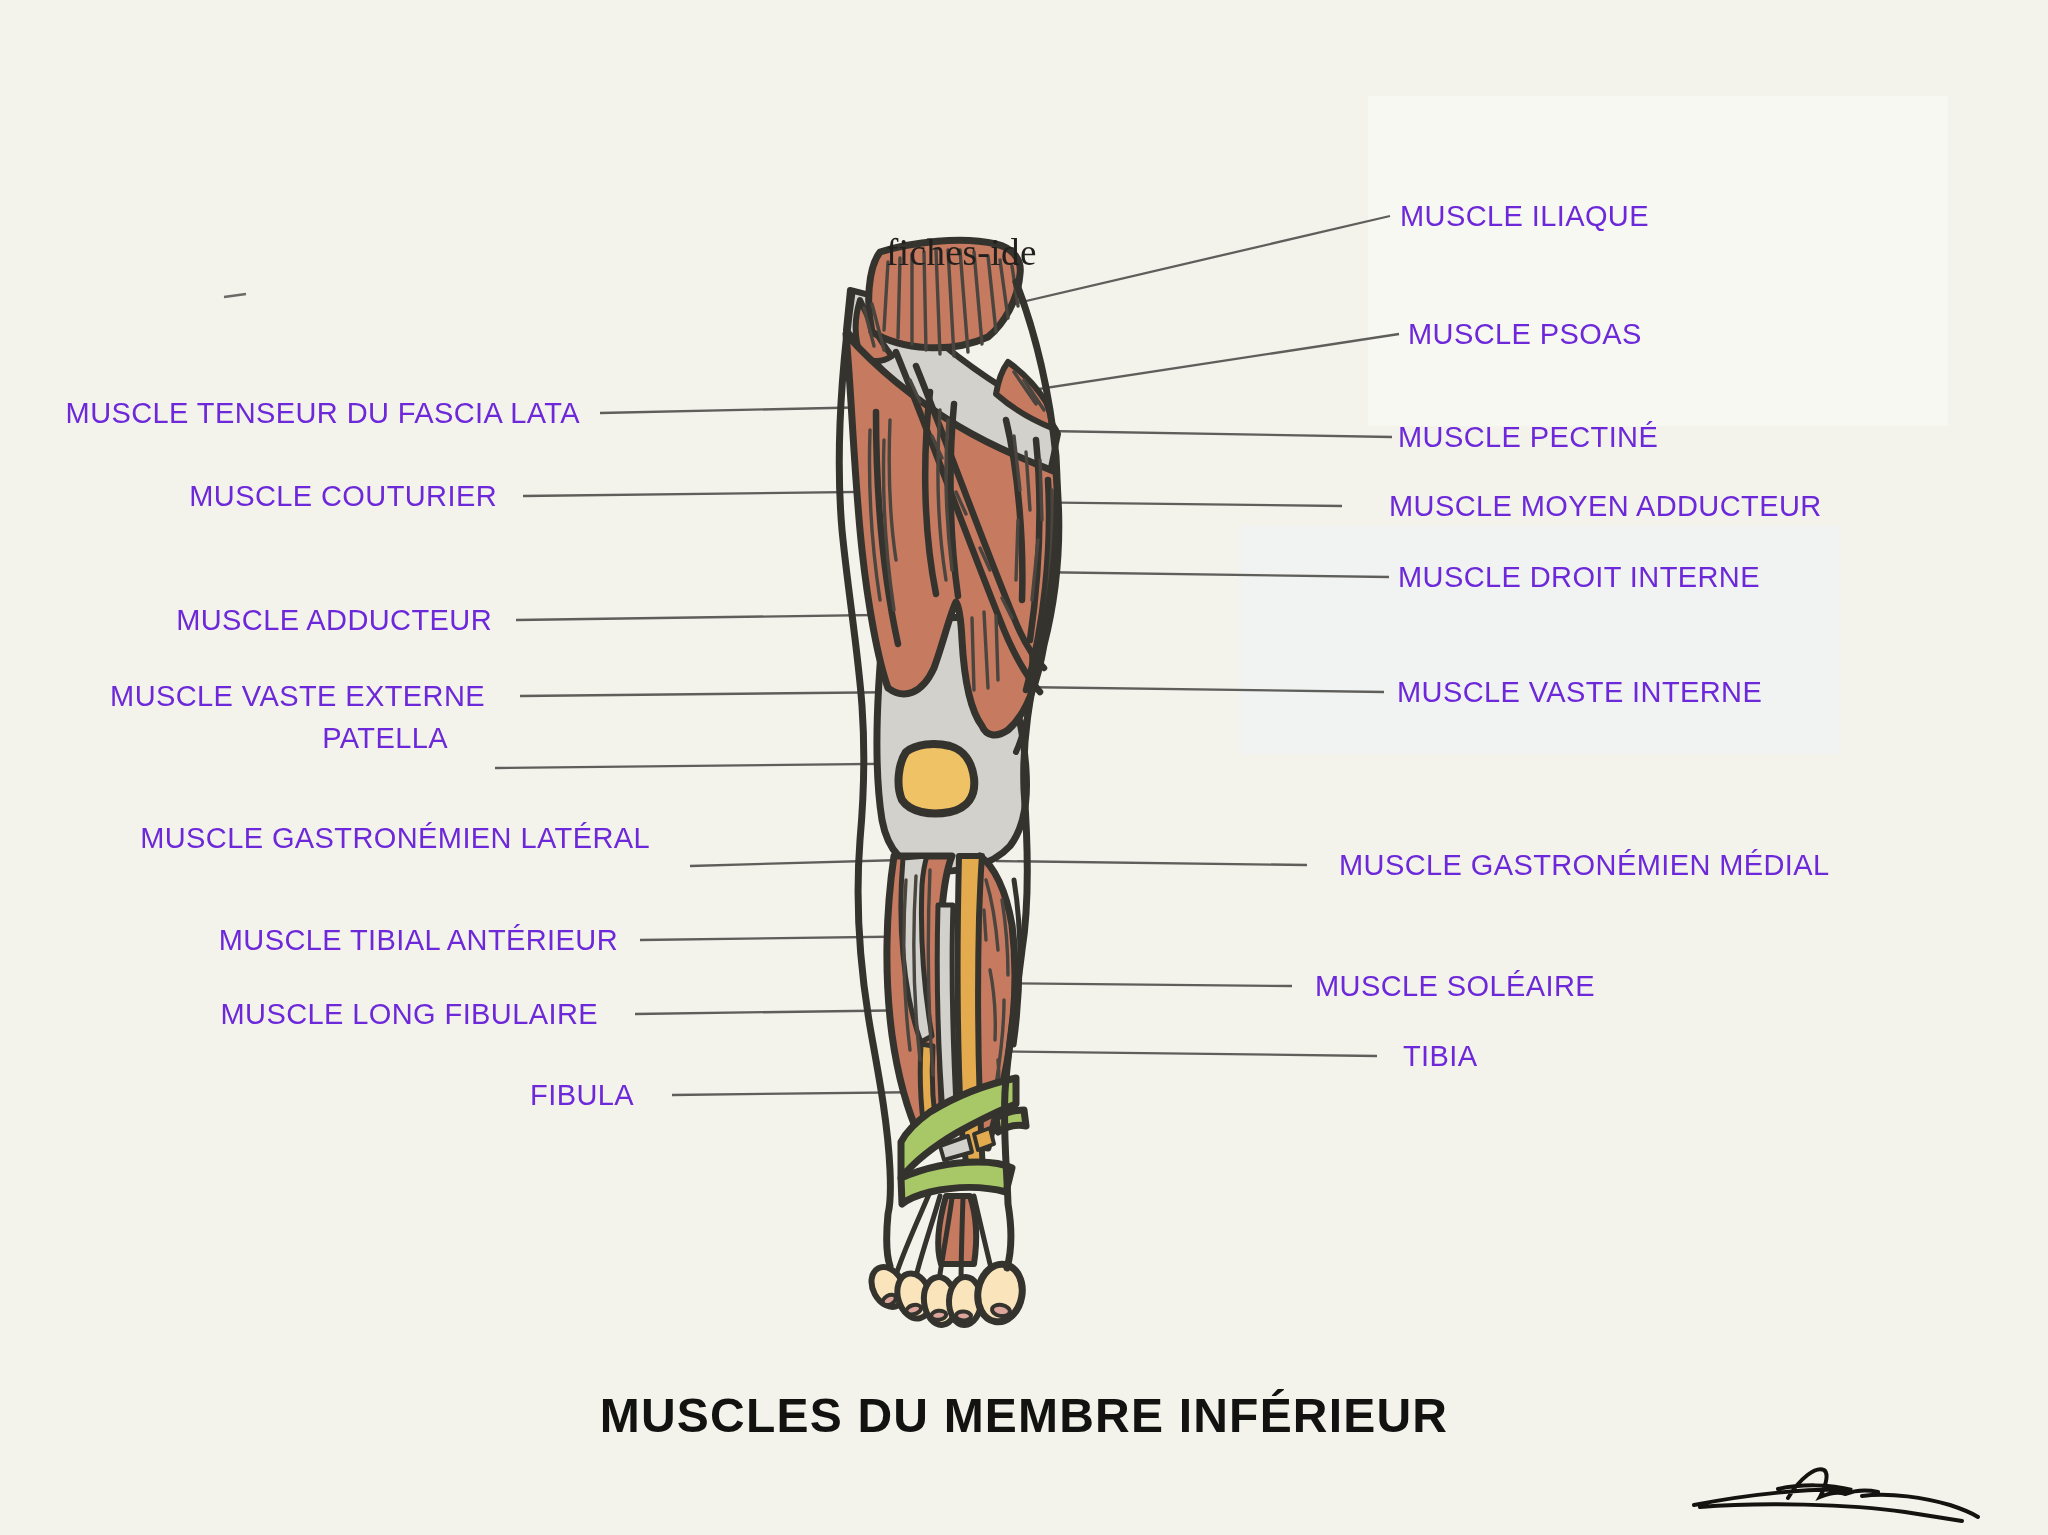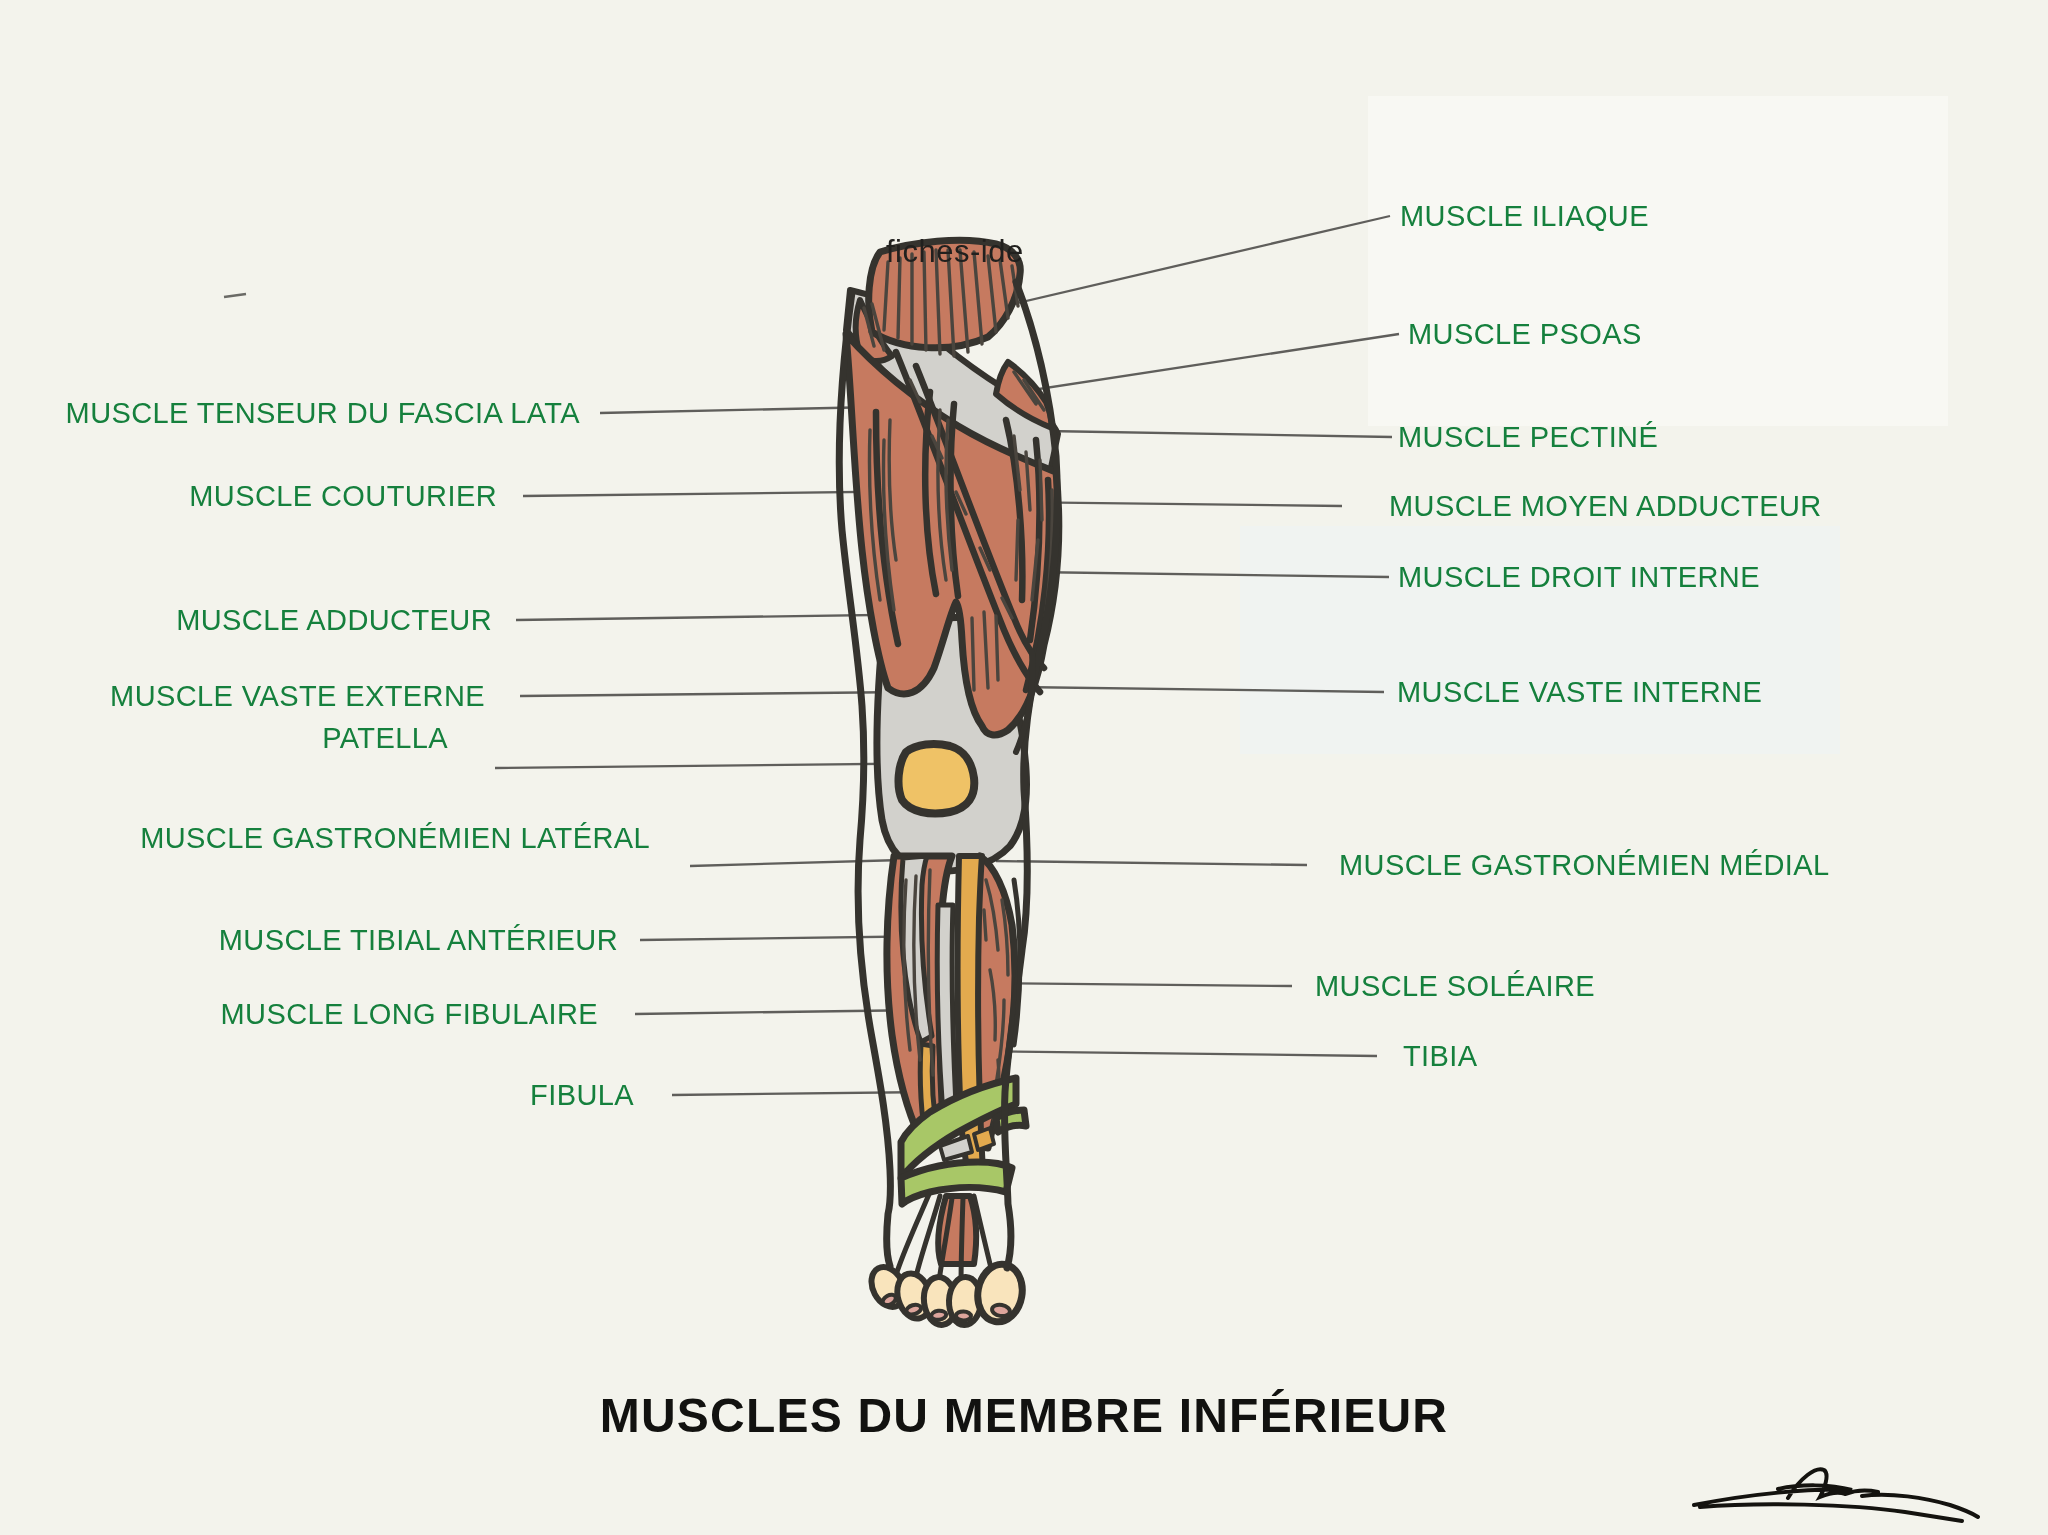--- a/index.html
+++ b/index.html
@@ -9,32 +9,33 @@
     background:#f3f3ec;
     overflow:hidden;
     font-family:"Liberation Sans", sans-serif;
   }
   .bg-rect{position:absolute;}
   #art{position:absolute;left:0;top:0;}
   .lbl{
     position:absolute;
     font-size:29px;
     letter-spacing:.4px;
-    color:#15803d;
+    color:#6d28d9;
     white-space:nowrap;
     transform:translateY(-50%);
   }
   .lbl.right-side{text-align:left;}
   .lbl.left-side{text-align:right;}
   #watermark{
     position:absolute;
-    font-size:31px;
+    font-size:37px;
     color:#21201e;
     transform:translateY(-50%);
     letter-spacing:.5px;
+    font-family:Liberation Serif, serif;
   }
   #main-title{
     position:absolute;
     left:50%;top:1415px;
     transform:translate(-50%,-50%);
     font-size:48px;
     font-weight:700;
     letter-spacing:1.2px;
     color:#121210;
     white-space:nowrap;

